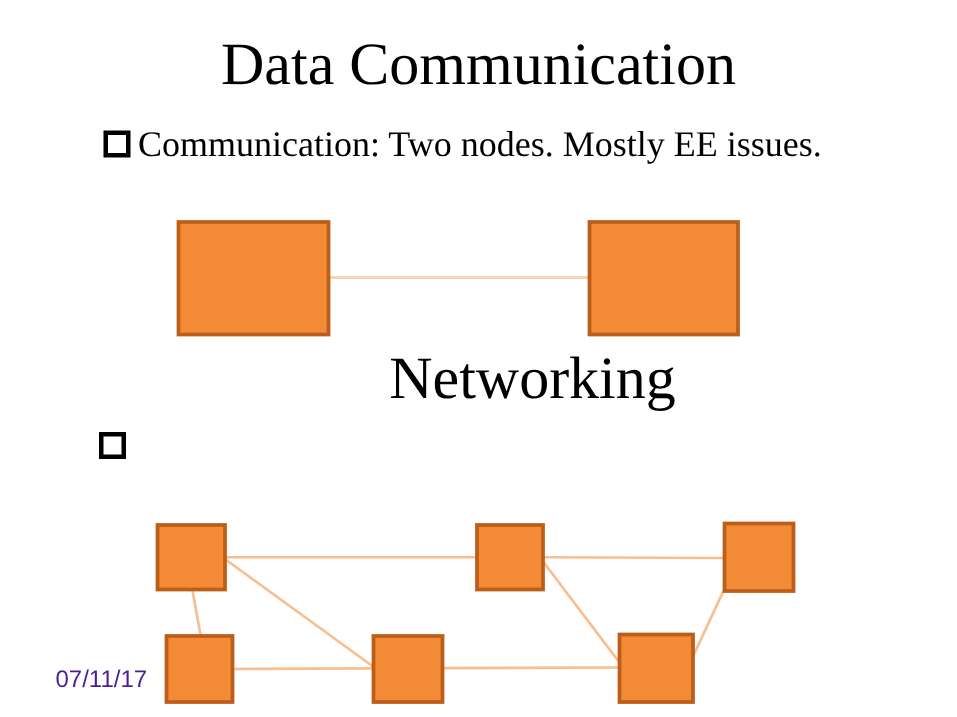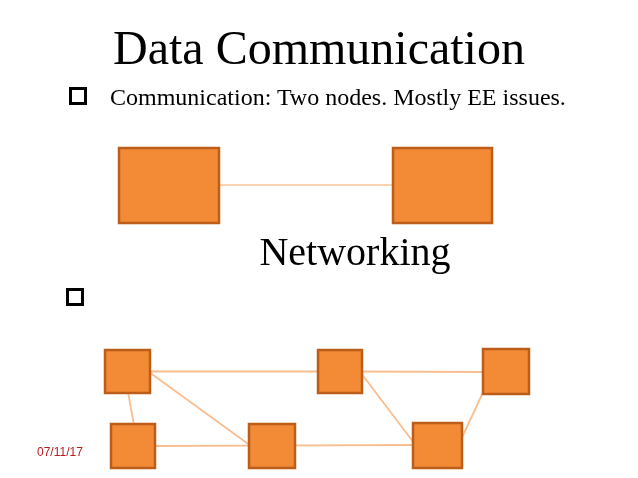--- a/index.html
+++ b/index.html
@@ -3,36 +3,36 @@
 <meta charset="utf-8">
 <style>
   html,body{margin:0;padding:0;background:#fff;}
   .slide{
     position:relative;width:638px;height:478px;background:#ffffff;overflow:hidden;
     font-family:"Liberation Serif","DejaVu Serif",serif;color:#000;
   }
   .layer{position:absolute;left:0;top:0;width:638px;height:478px;}
   .title{
     position:absolute;top:20px;left:0;width:100%;margin:0;
-    text-align:center;font-size:48px;font-weight:normal;line-height:1.15;
+    text-align:center;font-size:40px;font-weight:normal;line-height:1.15;
   }
   .subtitle{
     position:absolute;top:229px;left:0;width:100%;margin:0;
     text-align:center;font-size:40px;font-weight:normal;line-height:1.15;padding-left:36px;
   }
-  .bullet{position:absolute;display:flex;align-items:flex-start;gap:23px;}
+  .bullet{position:absolute;display:flex;align-items:flex-start;gap:5px;}
   .b1{top:82px;left:69px;}
   .b2{top:283px;left:66px;}
   .sq{
     width:12px;height:12px;border:3px solid #000;background:#fff;
     margin-top:5px;flex:none;display:inline-block;
   }
   .bline{font-size:24px;line-height:31px;white-space:nowrap;}
   .date{
-    position:absolute;left:37px;top:445px;font-size:12px;color:#b91c1c;
+    position:absolute;left:37px;top:445px;font-size:16px;color:#4c1d95;
     font-family:"Liberation Sans","DejaVu Sans",sans-serif;
   }
 </style>
 </head>
 <body>
 
 <div class="slide">
 
   <svg class="layer" viewBox="0 0 638 478" xmlns="http://www.w3.org/2000/svg">
       <line x1="219" y1="185" x2="393" y2="185" stroke="#FAD4B2" stroke-width="2"></line>

